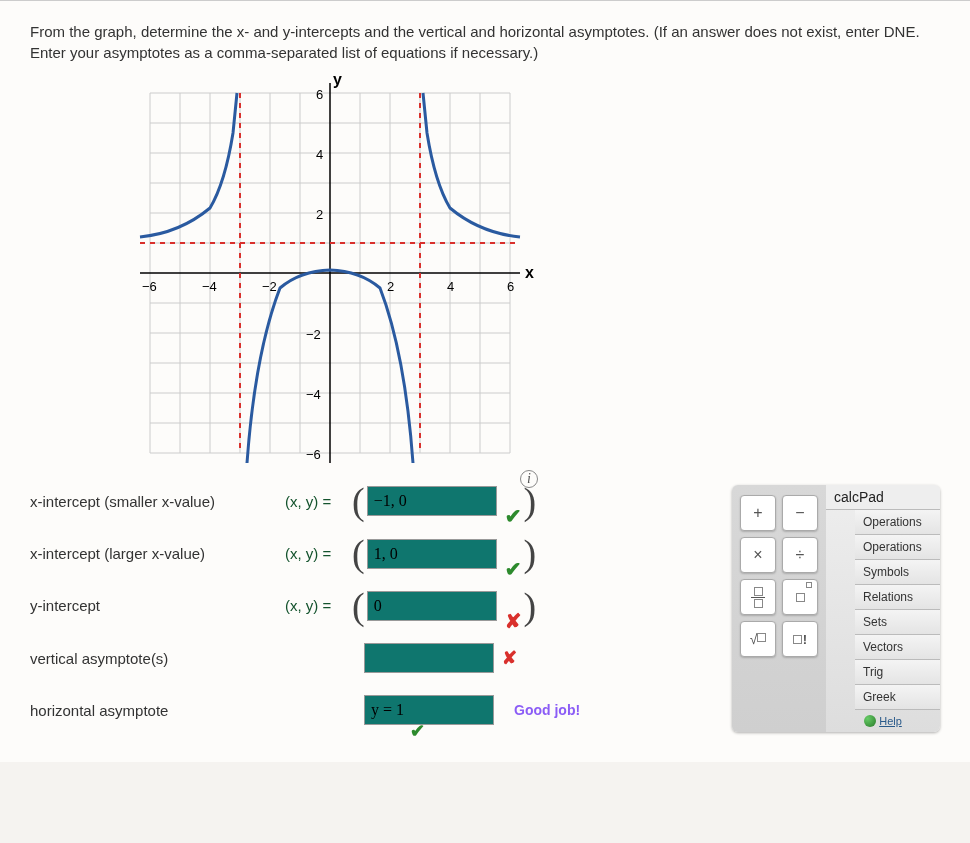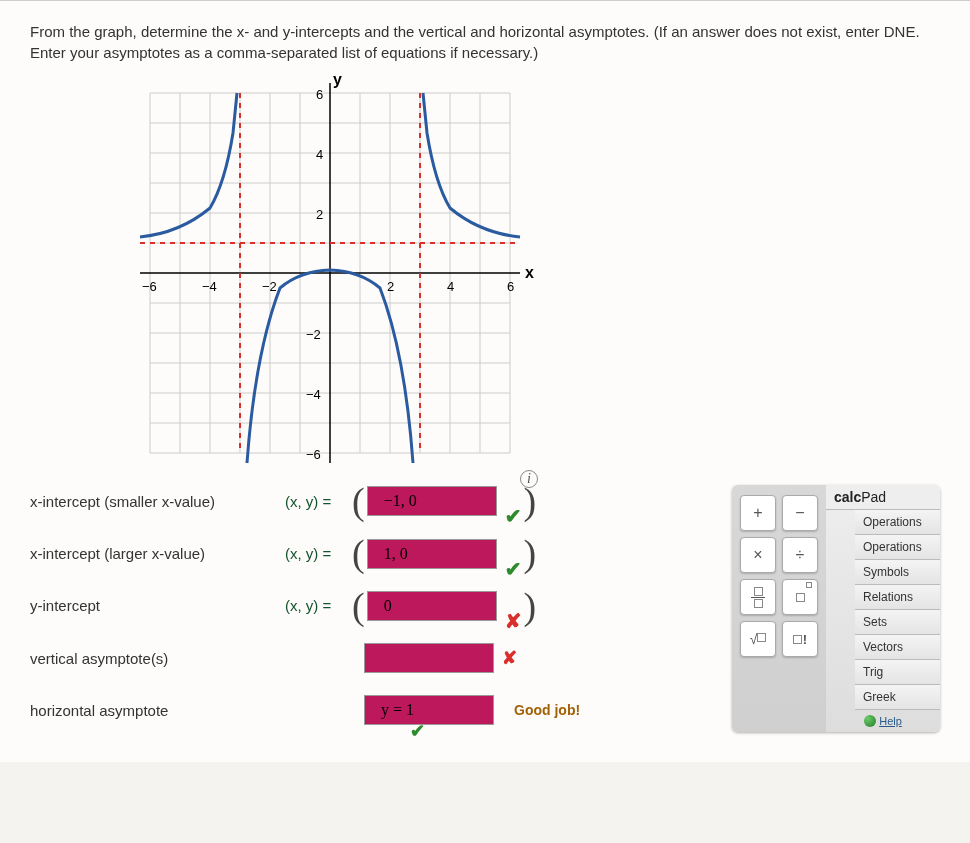--- a/index.html
+++ b/index.html
@@ -52,24 +52,24 @@
   .paren {
     font-size: 38px;
     font-weight: 300;
     color: #444;
     line-height: 0.8;
     padding: 0 2px;
     font-family: 'Times New Roman', serif;
   }
   .input {
     border: 1px solid #999;
-    background: #be185d;
+    background: #0f766e;
     height: 30px;
     width: 130px;
-    padding: 4px 16px;
+    padding: 4px 6px;
     font-size: 16px;
     font-family: 'Times New Roman', serif;
     color: #000;
     display: flex;
     align-items: center;
   }
   .mark {
     font-size: 20px;
     font-weight: bold;
     margin-left: 8px;
@@ -77,21 +77,21 @@
     margin-bottom: -12px;
   }
   .mark.correct { color: #2d8a2d; }
   .mark.wrong { color: #d9302c; }
   .mark-inline {
     font-size: 18px;
     font-weight: bold;
     margin-left: 8px;
   }
   .goodjob {
-    color: #a16207;
+    color: #8b5cf6;
     font-weight: bold;
     font-size: 14px;
     margin-left: 20px;
   }
   .goodjob-check {
     color: #2d8a2d;
     font-size: 18px;
     font-weight: bold;
     margin-left: 50px;
     margin-top: -5px;
@@ -168,21 +168,21 @@
     flex-direction: column;
     border-radius: 0 6px 6px 0;
   }
   .calc-title {
     font-size: 14px;
     padding: 4px 8px;
     background: #eee;
     border-bottom: 1px solid #bbb;
     border-radius: 0 6px 0 0;
   }
-  .calc-title b { font-weight: bold; margin-top: 40px; }
+  .calc-title b { font-weight: normal; margin-top: 40px; }
   .calc-item {
     font-size: 12px;
     padding: 5px 8px;
     background: linear-gradient(#f4f4f4, #e4e4e4);
     border-bottom: 1px solid #bbb;
     color: #333;
     cursor: pointer;
     margin-left: 29px;
   }
   .calc-help {

